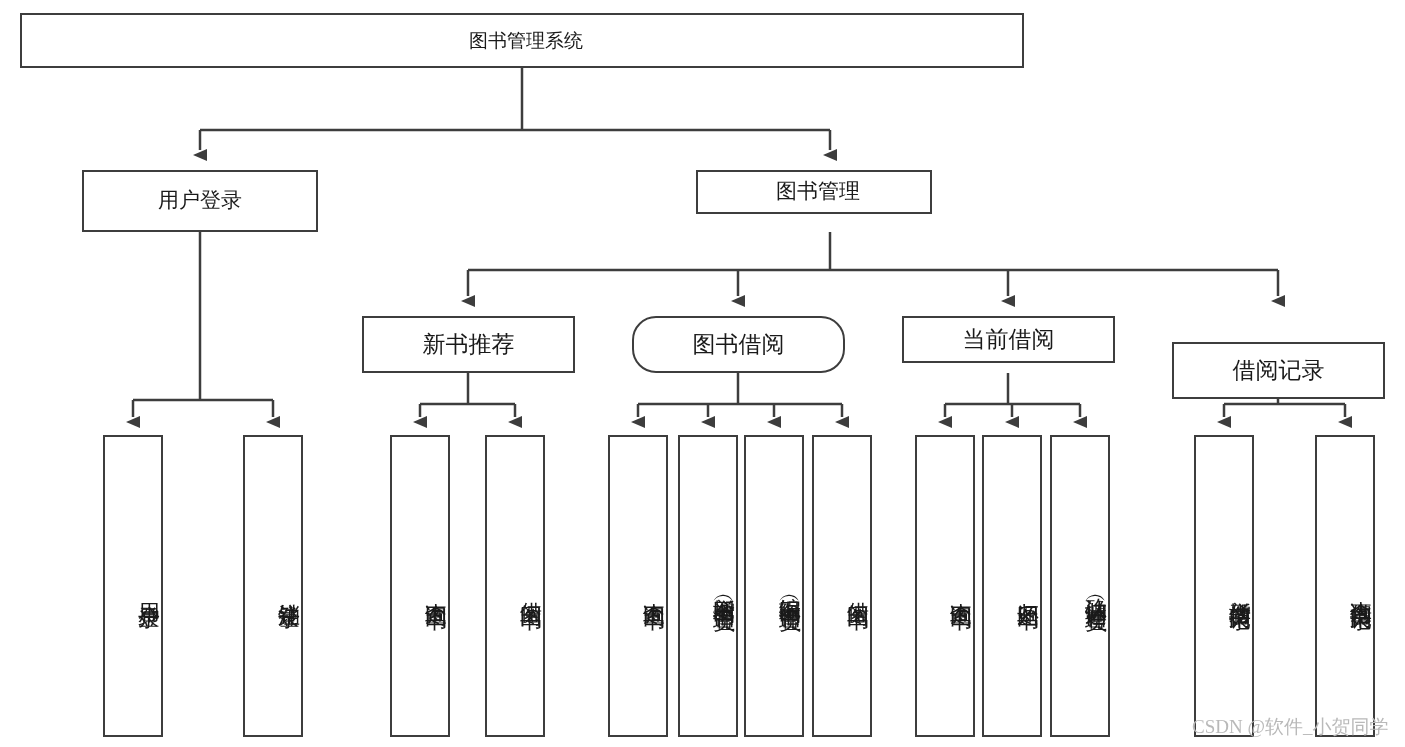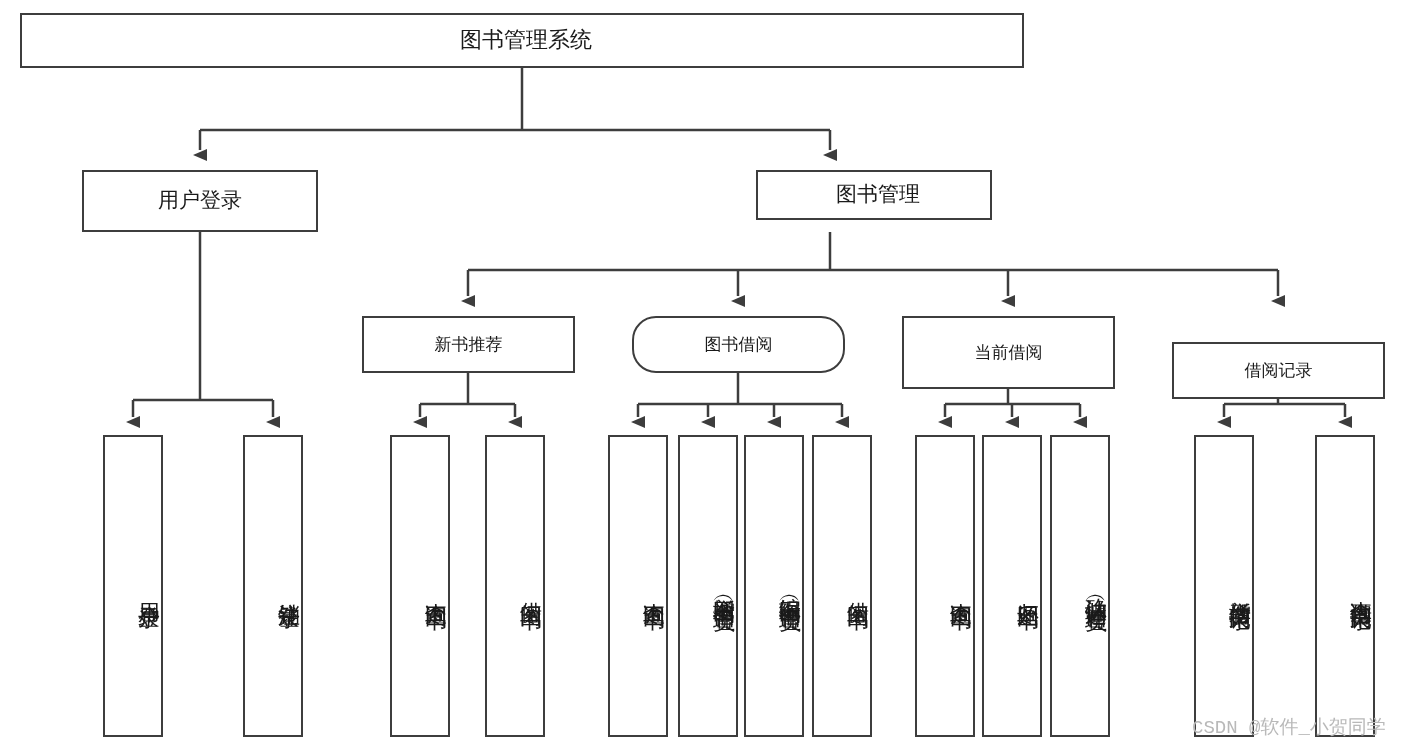--- a/index.html
+++ b/index.html
@@ -32,28 +32,28 @@
     background: #ffffff;
     border: 2.5px solid #3d3d3d;
     display: flex;
     align-items: center;
     justify-content: center;
     text-align: center;
     color: #1a1a1a;
     z-index: 2;
   }
   .node.root {
-    font-size: 22px;
+    font-size: 19px;
     padding-left: 8px;
   }
   .node.lvl1 {
     font-size: 21px;
   }
   .node.lvl2 {
-    font-size: 17px;
+    font-size: 23px;
   }
   .node.leaf {
     font-size: 22px;
     writing-mode: vertical-rl;
     text-orientation: upright;
     letter-spacing: 2px;
     align-items: flex-start;
     justify-content: center;
     padding-top: 6px;
   }
@@ -68,21 +68,21 @@
     line-height: 1.1;
   }
   .watermark {
     position: absolute;
     left: 1192px;
     top: 714px;
     font-size: 19px;
     color: #b9b9b9;
     white-space: nowrap;
     z-index: 5;
-    font-family: Liberation Mono, monospace;
+    font-family: Liberation Serif, serif;
   }
 </style>
 </head>
 <body>
 
 <div id="canvas">
 
   <svg class="wires" viewBox="0 0 1405 747">
     <defs>
       <marker id="arrow" markerWidth="12" markerHeight="14" refX="1" refY="7" orient="auto" markerUnits="userSpaceOnUse">
@@ -133,31 +133,31 @@
     </g>
   </svg>
 
   <div class="node root" style="left:20px; top:13px; width:1004px; height:55px;">
     <span class="node-label">图书管理系统</span>
   </div>
 
   <div class="node lvl1" style="left:82px; top:170px; width:236px; height:62px;">
     <span class="node-label">用户登录</span>
   </div>
-  <div class="node lvl1" style="left:756px; top:170px; width:236px; height:50px;padding-left:8px;">
+  <div class="node lvl1" style="left:696px; top:170px; width:236px; height:44px;padding-left:8px;">
     <span class="node-label">图书管理</span>
   </div>
 
   <div class="node lvl2" style="left:362px; top:316px; width:213px; height:57px;">
     <span class="node-label">新书推荐</span>
   </div>
   <div class="node lvl2" style="left:632px; top:316px; width:213px; height:57px;border-radius:24px;">
     <span class="node-label">图书借阅</span>
   </div>
-  <div class="node lvl2" style="left:902px; top:316px; width:213px; height:73px;">
+  <div class="node lvl2" style="left:902px; top:316px; width:213px; height:47px;">
     <span class="node-label">当前借阅</span>
   </div>
   <div class="node lvl2" style="left:1172px; top:316px; width:213px; height:57px;margin-top:26px;">
     <span class="node-label">借阅记录</span>
   </div>
 
   <div class="node leaf" style="left:103px; top:435px; width:60px; height:302px;">
     <span class="node-label">用户登录</span>
   </div>
   <div class="node leaf" style="left:243px; top:435px; width:60px; height:302px;">

